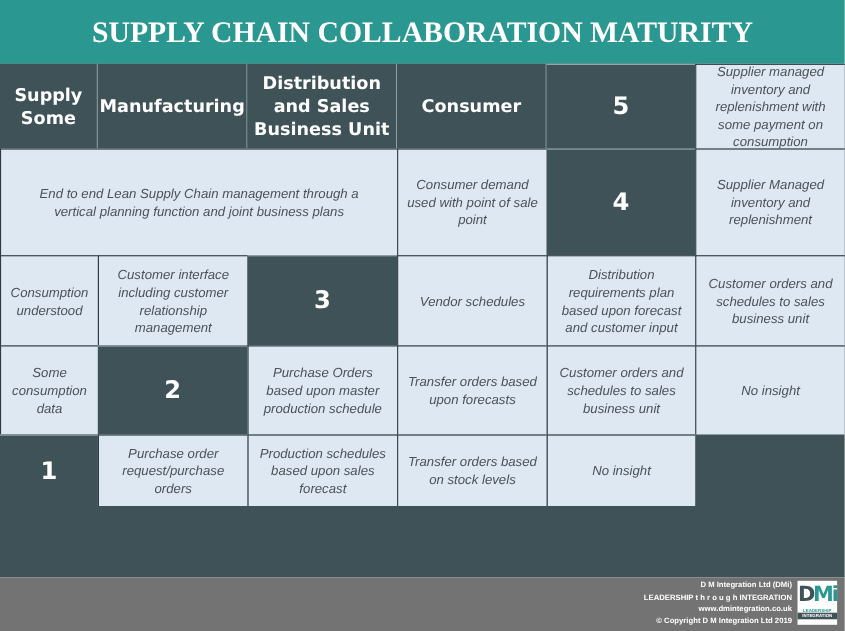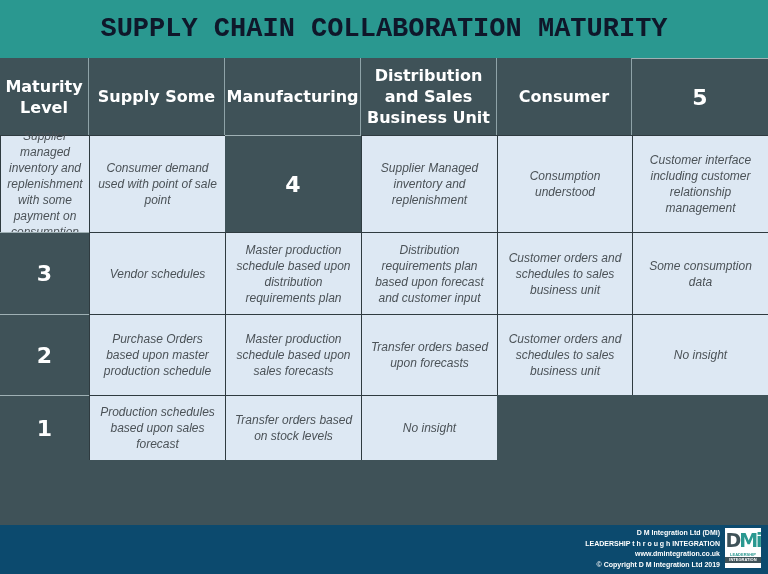--- a/index.html
+++ b/index.html
@@ -1,23 +1,23 @@
 <!DOCTYPE html>
 <html><head>
 <meta charset="utf-8">
 <style>
   * { box-sizing: border-box; margin: 0; padding: 0; }
   html, body { width: 768px; height: 574px; overflow: hidden; background: #ffffff; }
   body { font-family: "Liberation Sans", "DejaVu Sans", sans-serif; position: relative; }
   .title-bar {
     position: absolute; left: 0; top: 0; width: 768px; height: 58px;
-    background: #2a9890; color: #0f172a;
+    background: #2a9890; color: #ffffff;
     display: flex; align-items: center; justify-content: center;
     font-weight: bold; font-size: 27px; letter-spacing: 0px;
-    font-family: Liberation Mono, monospace;
+    font-family: Liberation Serif, serif;
   }
   .grid {
     position: absolute; left: 0; top: 58px; width: 768px; height: 467px;
     display: grid;
     grid-template-columns: 89px 136px 136px 136px 135px 136px;
     grid-template-rows: 77px 97px 82px 81px 65px 65px;
     background: #3f5258;
   }
   .hcell {
     background: #3f5258; color: #ffffff; font-weight: bold;
@@ -35,21 +35,21 @@
   }
   .cell {
     background: #dde8f3; color: #4b5257;
     font-size: 12px; line-height: 16px;
     display: flex; align-items: center; justify-content: center; text-align: center;
     padding: 0 8px;
     border-top: 1px solid #2f3b40; border-left: 1px solid #2f3b40; font-style: italic;
   }
   .footer {
     position: absolute; left: 0; top: 525px; width: 768px; height: 49px;
-    background: #0c4a6e;
+    background: #737373;
   }
   .footer-text {
     position: absolute; right: 48px; top: 3px; text-align: right;
     color: #ffffff; font-weight: bold; font-size: 7px; line-height: 10.5px;
   }
   .logo {
     position: absolute; right: 7px; top: 3px; width: 36px; height: 40px;
     background: #ffffff; display: flex; flex-direction: column; align-items: center;
   }
   .logo-mark { font-family: "DejaVu Sans", sans-serif; font-weight: bold; font-size: 19px; line-height: 24px; color: #2a9890; letter-spacing: -2px; }
@@ -57,53 +57,51 @@
   .logo-sub { font-size: 4px; line-height: 5px; color: #2a9890; font-weight: bold; }
   .logo-sub2 { font-size: 4px; line-height: 6px; color: #ffffff; background: #3f5258; width: 100%; text-align: center; font-weight: bold; }
 </style>
 </head>
 <body>
 
 <div class="title-bar">SUPPLY CHAIN COLLABORATION MATURITY</div>
 
 <div class="grid">
 
-  <div class="hcell">Maturity
-Level</div>
   <div class="hcell">Supply Some</div>
   <div class="hcell">Manufacturing</div>
   <div class="hcell">Distribution
 and Sales
 Business Unit</div>
   <div class="hcell">Consumer</div>
 
   <div class="lvl">5</div>
   <div class="cell">Supplier managed inventory and replenishment with some payment on consumption</div>
+  <div class="cell" style="grid-column: span 3; padding: 0 20px;">End to end Lean Supply Chain management through a vertical planning function and joint business plans</div>
   <div class="cell">Consumer demand used with point of sale point</div>
 
   <div class="lvl">4</div>
   <div class="cell">Supplier Managed inventory and replenishment</div>
   <div class="cell">Consumption understood</div>
   <div class="cell">Customer interface including customer relationship management</div>
 
   <div class="lvl">3</div>
   <div class="cell">Vendor schedules</div>
-  <div class="cell">Master production schedule based upon distribution requirements plan</div>
   <div class="cell">Distribution requirements plan based upon forecast and customer input</div>
   <div class="cell">Customer orders and schedules to sales business unit</div>
   <div class="cell">Some consumption data</div>
 
   <div class="lvl">2</div>
   <div class="cell">Purchase Orders based upon master production schedule</div>
-  <div class="cell">Master production schedule based upon sales forecasts</div>
   <div class="cell">Transfer orders based upon forecasts</div>
   <div class="cell">Customer orders and schedules to sales business unit</div>
   <div class="cell">No insight</div>
 
   <div class="lvl">1</div>
+  <div class="cell">Purchase order request/purchase orders</div>
   <div class="cell">Production schedules based upon sales forecast</div>
   <div class="cell">Transfer orders based on stock levels</div>
   <div class="cell">No insight</div>
 </div>
 
 <div class="footer">
   <div class="footer-text">
     <div>D M Integration Ltd (DMi)</div>
     <div>LEADERSHIP t h r o u g h INTEGRATION</div>
     <div>www.dmintegration.co.uk</div>

